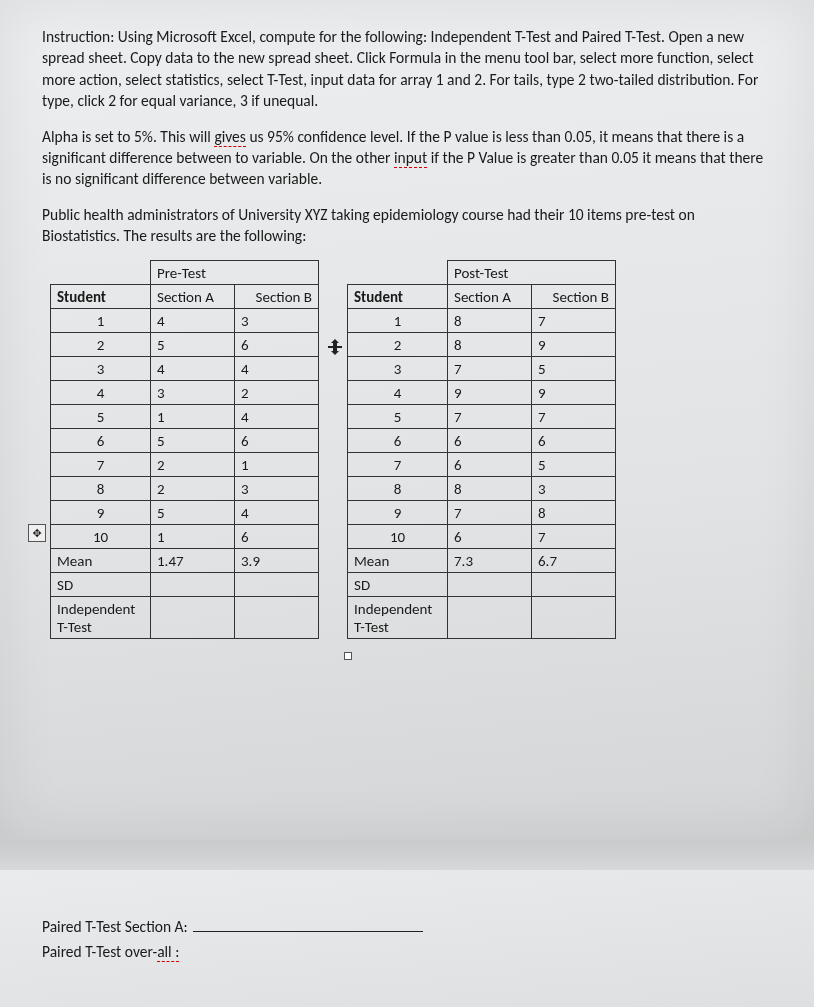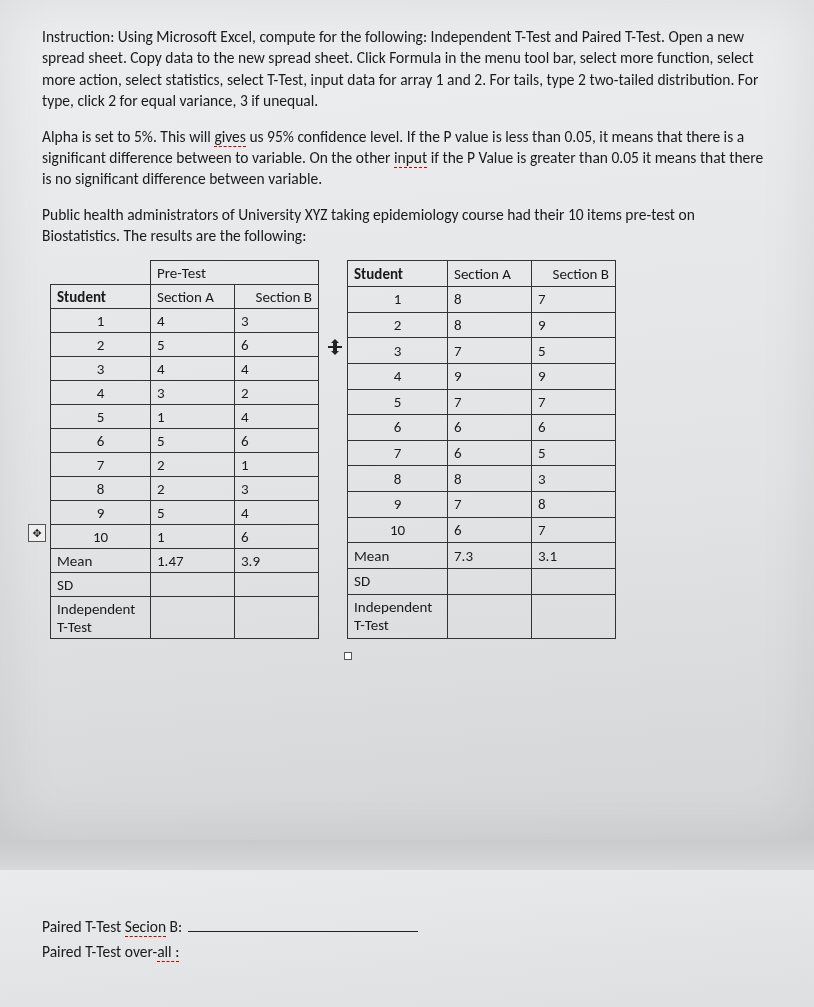--- a/index.html
+++ b/index.html
@@ -197,20 +197,24 @@
       <tr>
             <td style="height:42px;">Independent T-Test</td>
             <td></td>
             <td></td>
           </tr>
     </tbody>
       </table>
 
     <table>
       <tbody>
+          <tr>
+        <th class="col-student" style="border-top:none;border-left:none;"></th>
+        <th colspan="2" style="text-align:left;">Post-Test</th>
+      </tr>
       <tr>
         <th class="col-student">Student</th>
         <th class="col-a">Section A</th>
         <th class="col-b">Section B</th>
       </tr>
       <tr>
             <td class="num">1</td>
             <td>8</td>
             <td>7</td>
           </tr>
@@ -255,21 +259,21 @@
             <td>8</td>
           </tr>
       <tr>
             <td class="num">10</td>
             <td>6</td>
             <td>7</td>
           </tr>
       <tr>
             <td>Mean</td>
             <td>7.3</td>
-            <td>3.1</td>
+            <td>6.7</td>
           </tr>
       <tr>
             <td>SD</td>
             <td></td>
             <td></td>
           </tr>
       <tr>
             <td style="height:42px;">Independent T-Test</td>
             <td></td>
             <td></td>
@@ -277,19 +281,19 @@
     </tbody>
       </table>
 
   </div>
 </div>
 
 <div class="gap"></div>
 
 <div class="page2">
   <div class="fill-line">
-    <span>Paired T-Test </span><span class="err">Secion</span><span> B:</span>
+    <span>Paired T-Test Section A:</span>
     <span class="blank"></span>
   </div>
   <div class="fill-line">
     <span>Paired T-Test over-</span><span class="err">all :</span>
   </div>
 </div>
 
 </body></html>

